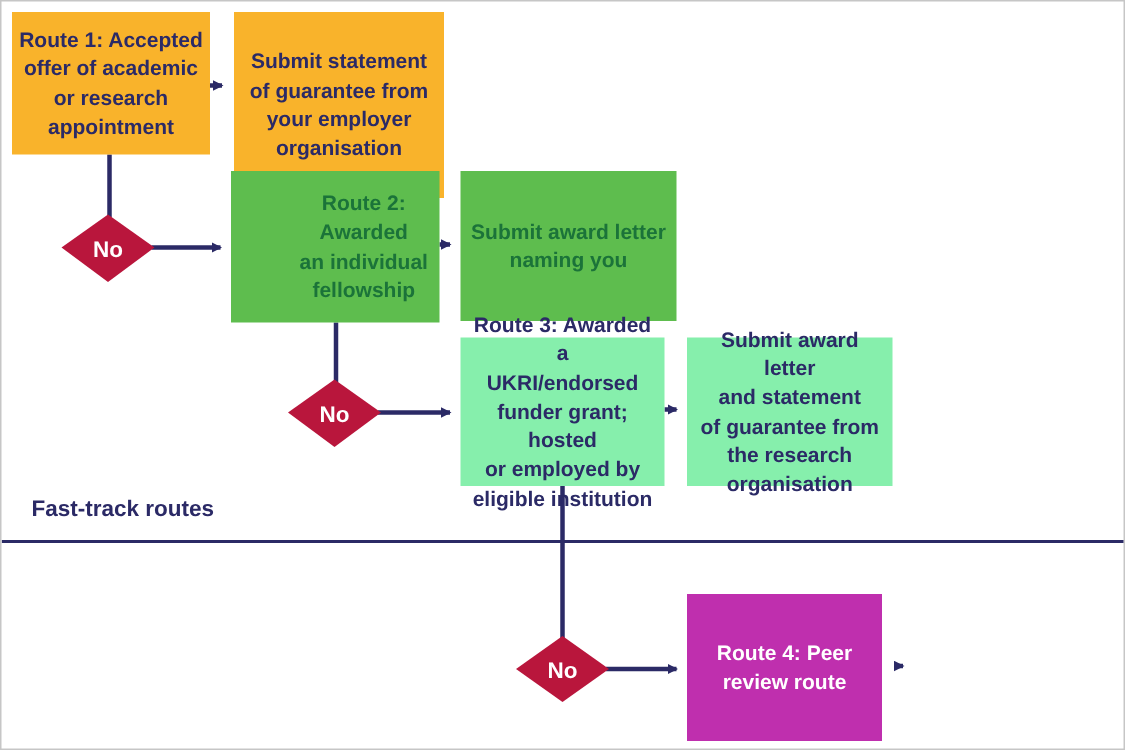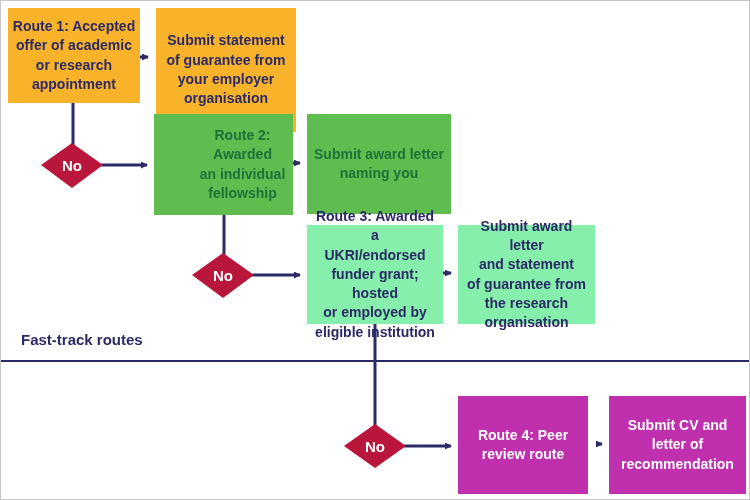--- a/index.html
+++ b/index.html
@@ -108,19 +108,16 @@
 funder grant; hosted
 or employed by
 eligible institution</div>
   <div class="node cyan n-submit3">Submit award letter
 and statement
 of guarantee from
 the research
 organisation</div>
   <div class="node magenta n-route4">Route 4: Peer
 review route</div>
-  <div class="node magenta n-submit4">Submit CV and
-letter of
-recommendation</div>
 
   <div class="section-label lbl-fast">Fast-track routes</div>
 
 </div>
 
 </body></html>

